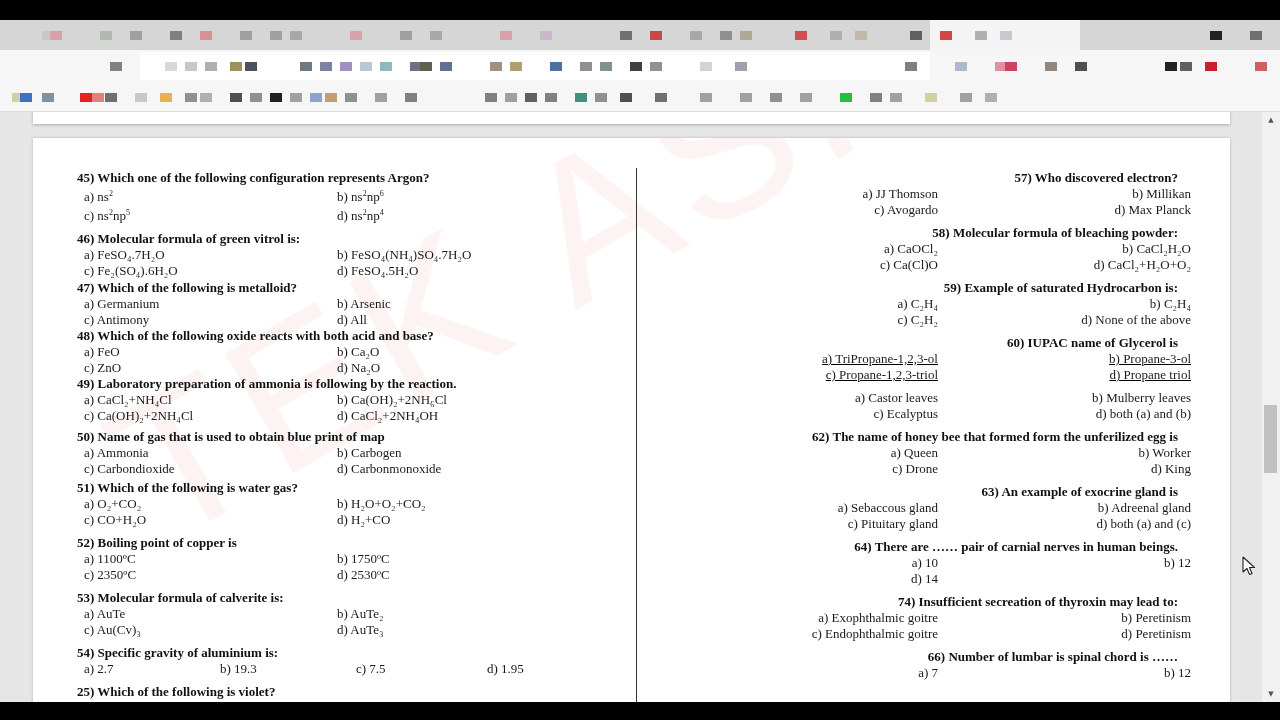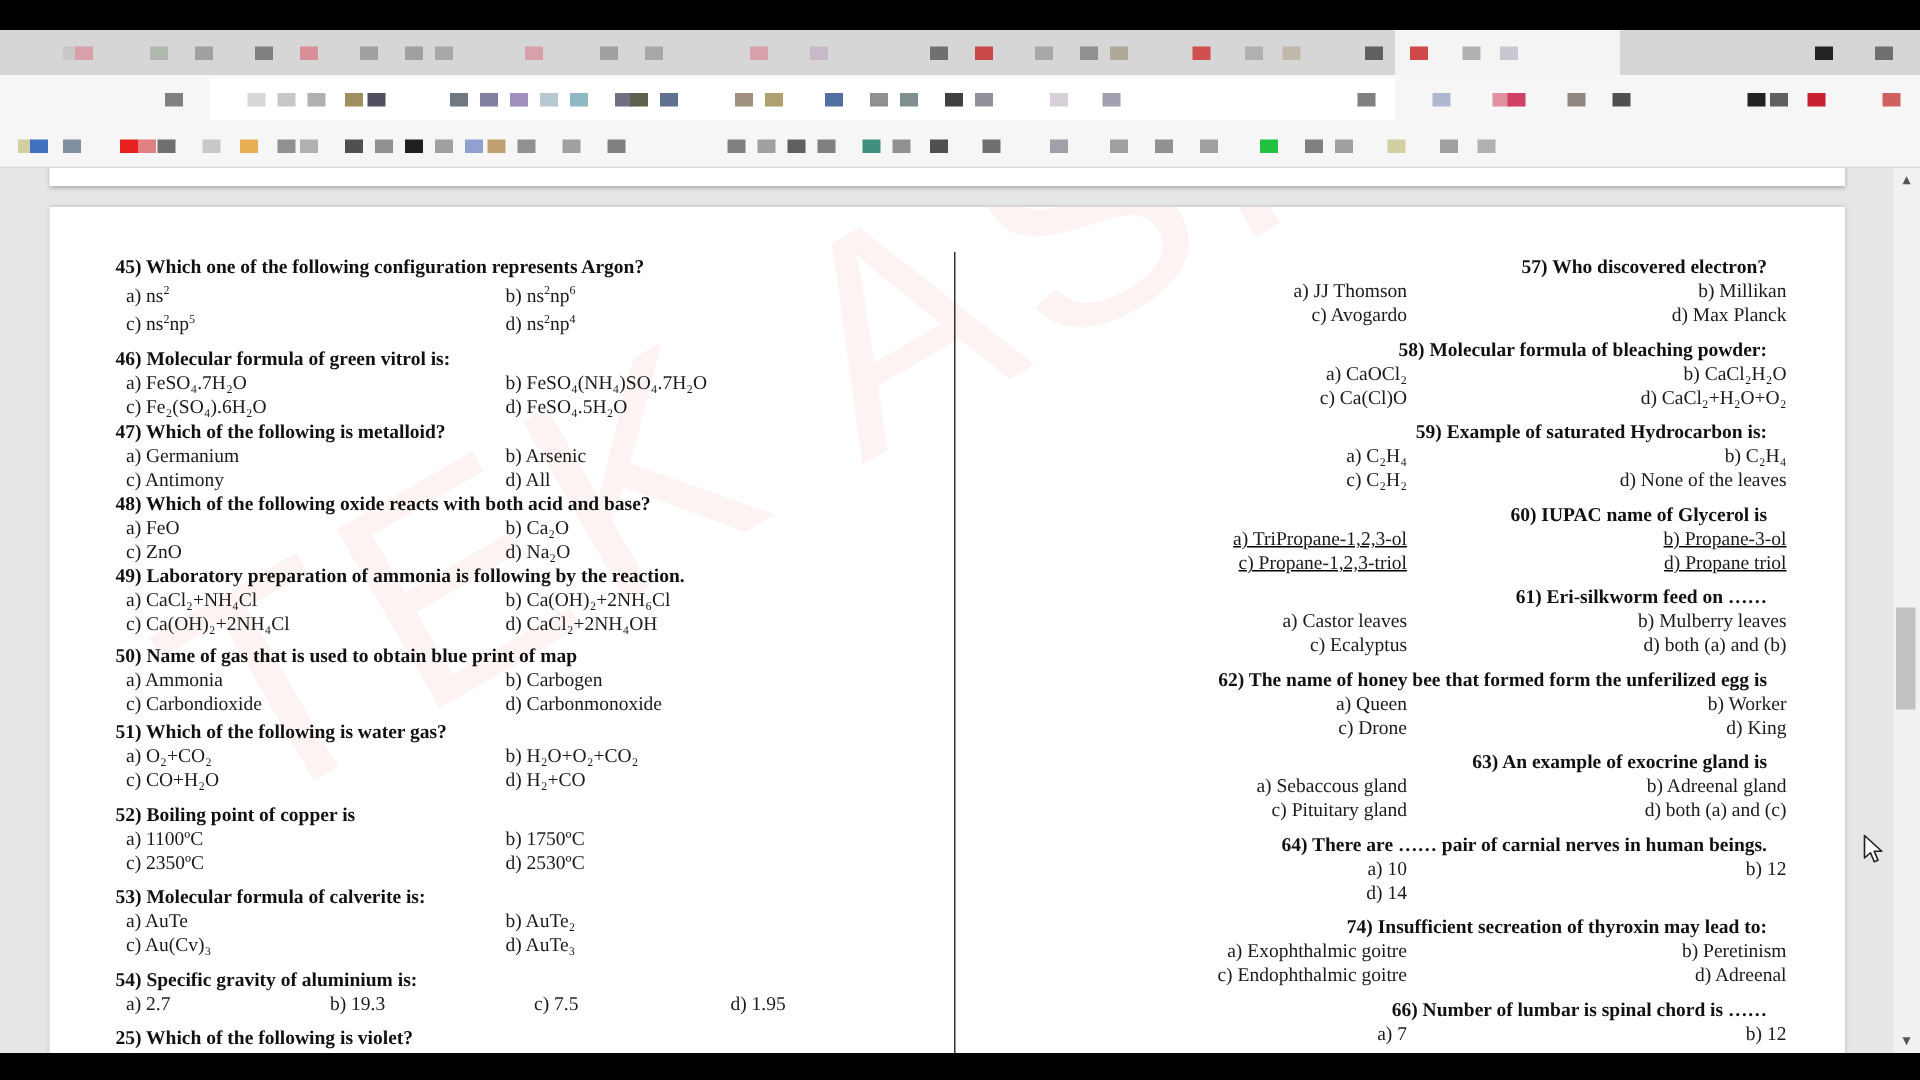--- a/index.html
+++ b/index.html
@@ -307,38 +307,37 @@
         </div>
       </div>
       <div class="gap"></div>
 
       <div class="q">
         <div class="q-title"><span>59)</span> <span>Example of saturated Hydrocarbon is:</span></div>
         <div class="opt-grid" style="grid-template-columns: 273px 253px;">
           <div class="opt">a) C₂H₄</div>
           <div class="opt">b) C₂H₄</div>
           <div class="opt">c) C₂H₂</div>
-          <div class="opt">d) None of the leaves</div>
+          <div class="opt">d) None of the above</div>
         </div>
       </div>
       <div class="gap"></div>
 
       <div class="q">
         <div class="q-title"><span>60)</span> <span>IUPAC name of Glycerol is</span></div>
         <div class="opt-grid" style="grid-template-columns: 273px 253px; text-decoration: underline;">
           <div class="opt">a) TriPropane-1,2,3-ol</div>
           <div class="opt">b) Propane-3-ol</div>
           <div class="opt">c) Propane-1,2,3-triol</div>
           <div class="opt">d) Propane triol</div>
         </div>
       </div>
       <div class="gap"></div>
 
       <div class="q">
-        <div class="q-title"><span>61)</span> <span>Eri-silkworm feed on ……</span></div>
         <div class="opt-grid" style="grid-template-columns: 273px 253px;">
           <div class="opt">a) Castor leaves</div>
           <div class="opt">b) Mulberry leaves</div>
           <div class="opt">c) Ecalyptus</div>
           <div class="opt">d) both (a) and (b)</div>
         </div>
       </div>
       <div class="gap"></div>
 
       <div class="q">
@@ -372,21 +371,21 @@
         </div>
       </div>
       <div class="gap"></div>
 
       <div class="q">
         <div class="q-title"><span>74)</span> <span>Insufficient secreation of thyroxin may lead to:</span></div>
         <div class="opt-grid" style="grid-template-columns: 273px 253px;">
           <div class="opt">a) Exophthalmic goitre</div>
           <div class="opt">b) Peretinism</div>
           <div class="opt">c) Endophthalmic goitre</div>
-          <div class="opt">d) Adreenal</div>
+          <div class="opt">d) Peretinism</div>
         </div>
       </div>
       <div class="gap"></div>
 
       <div class="q">
         <div class="q-title"><span>66)</span> <span>Number of lumbar is spinal chord is ……</span></div>
         <div class="opt-grid" style="grid-template-columns: 273px 253px;">
           <div class="opt">a) 7</div>
           <div class="opt">b) 12</div>
         </div>

